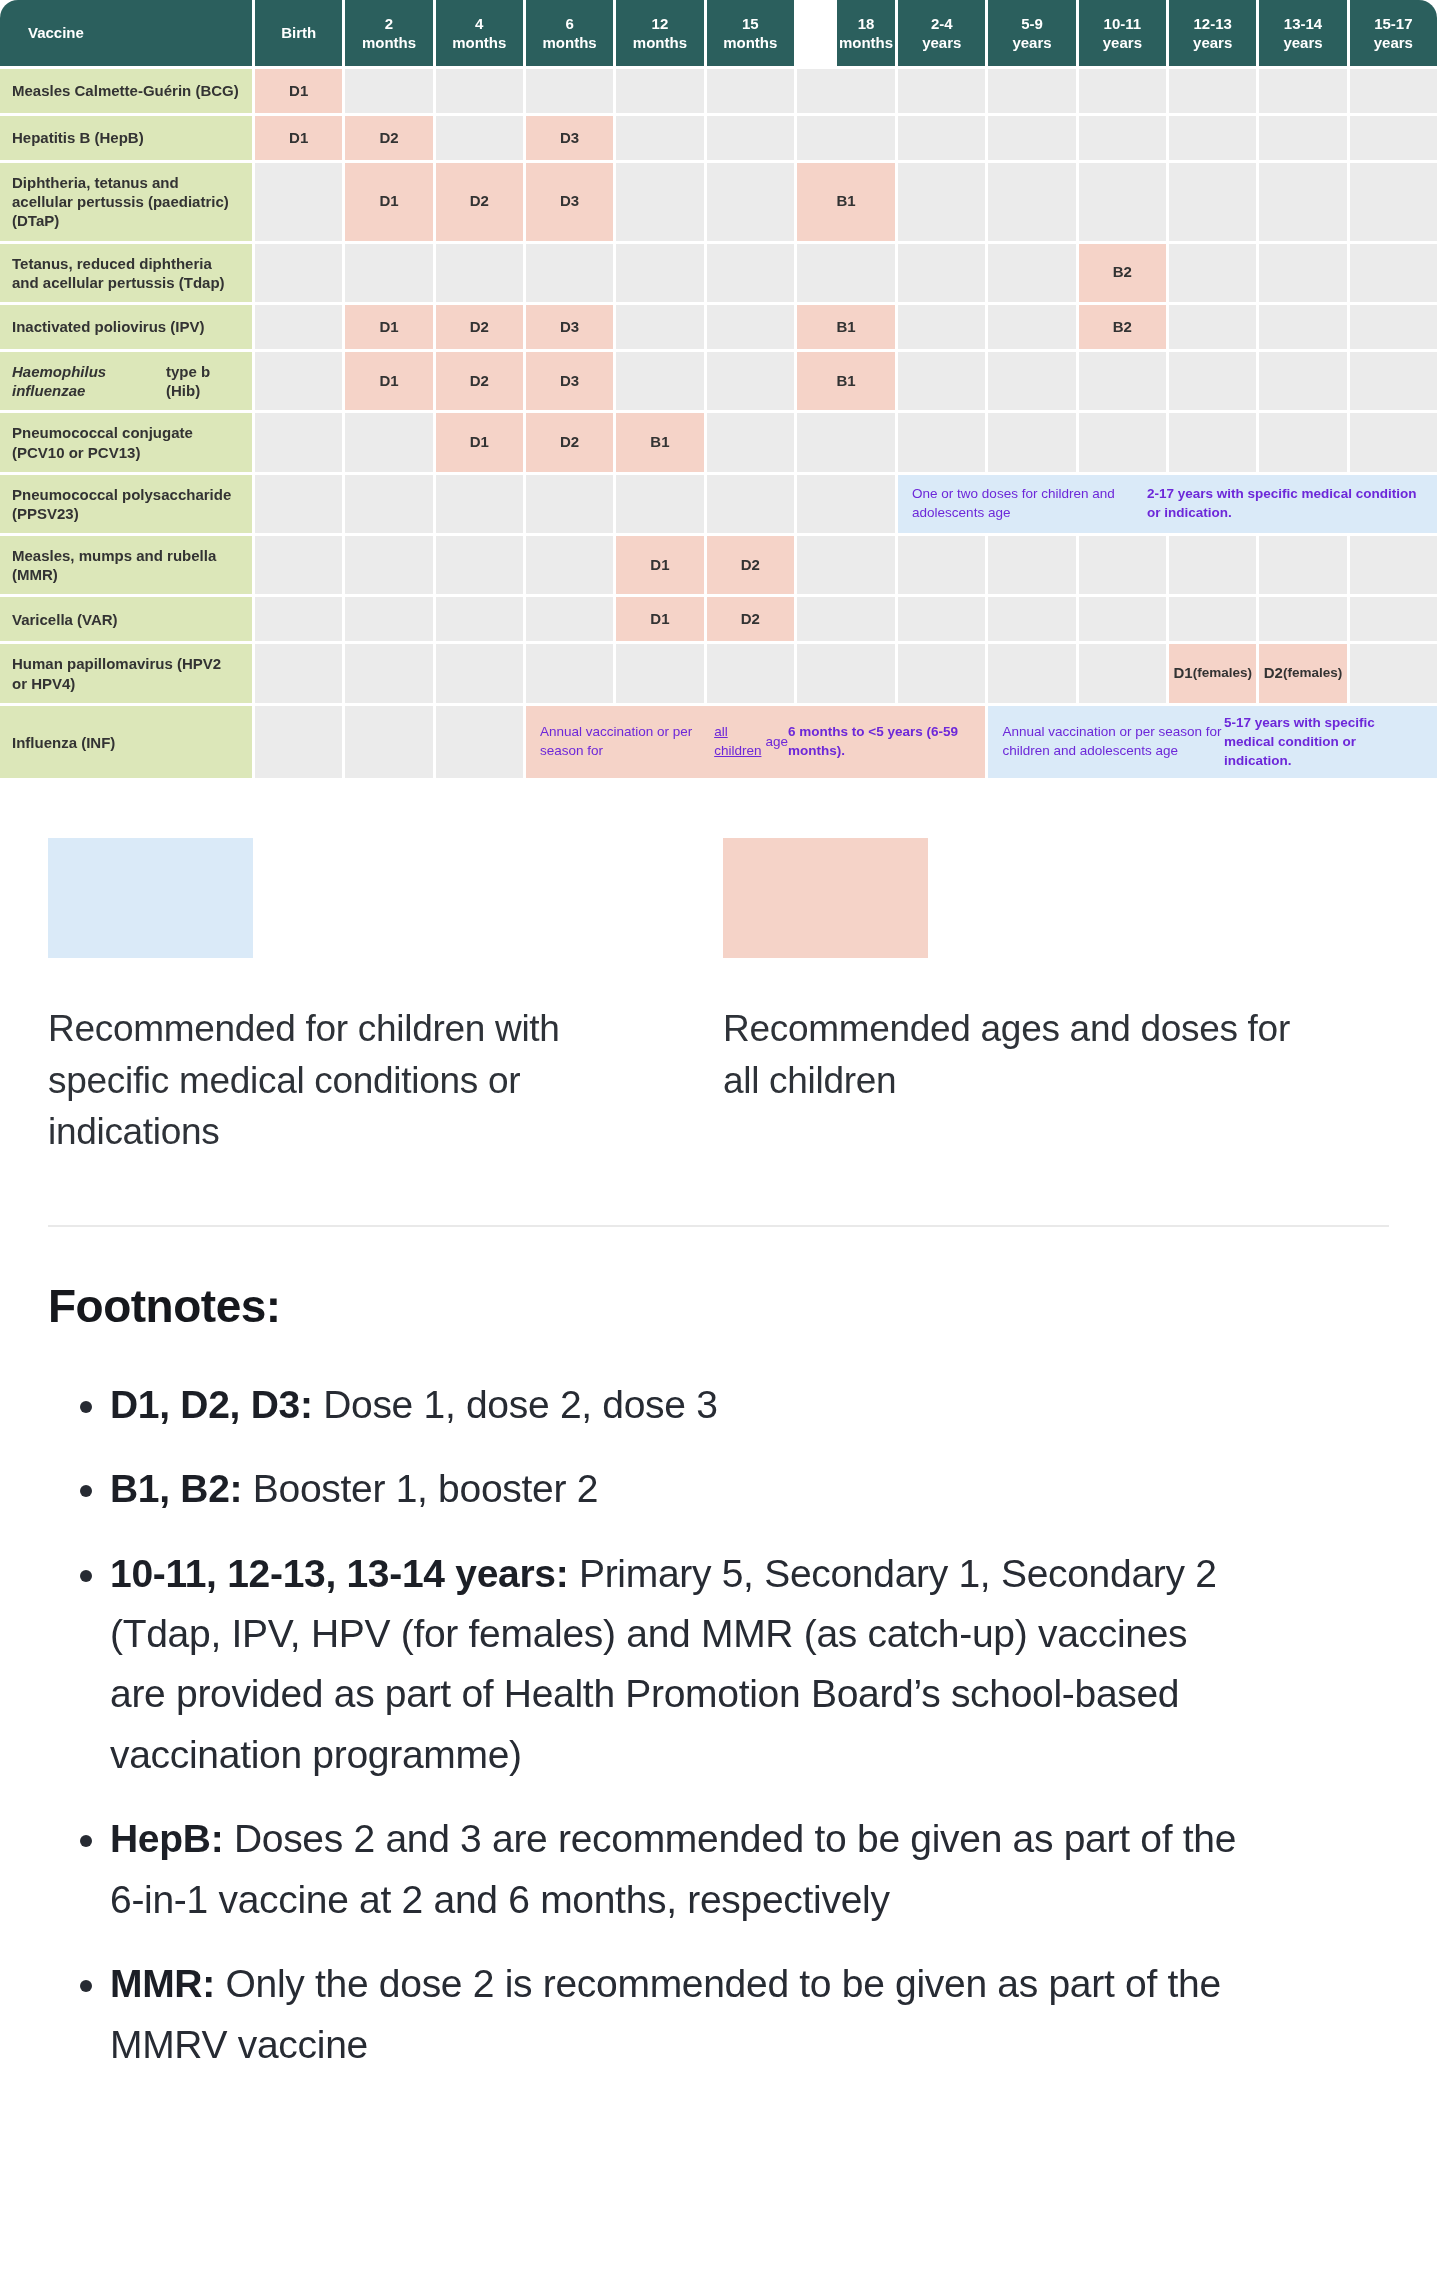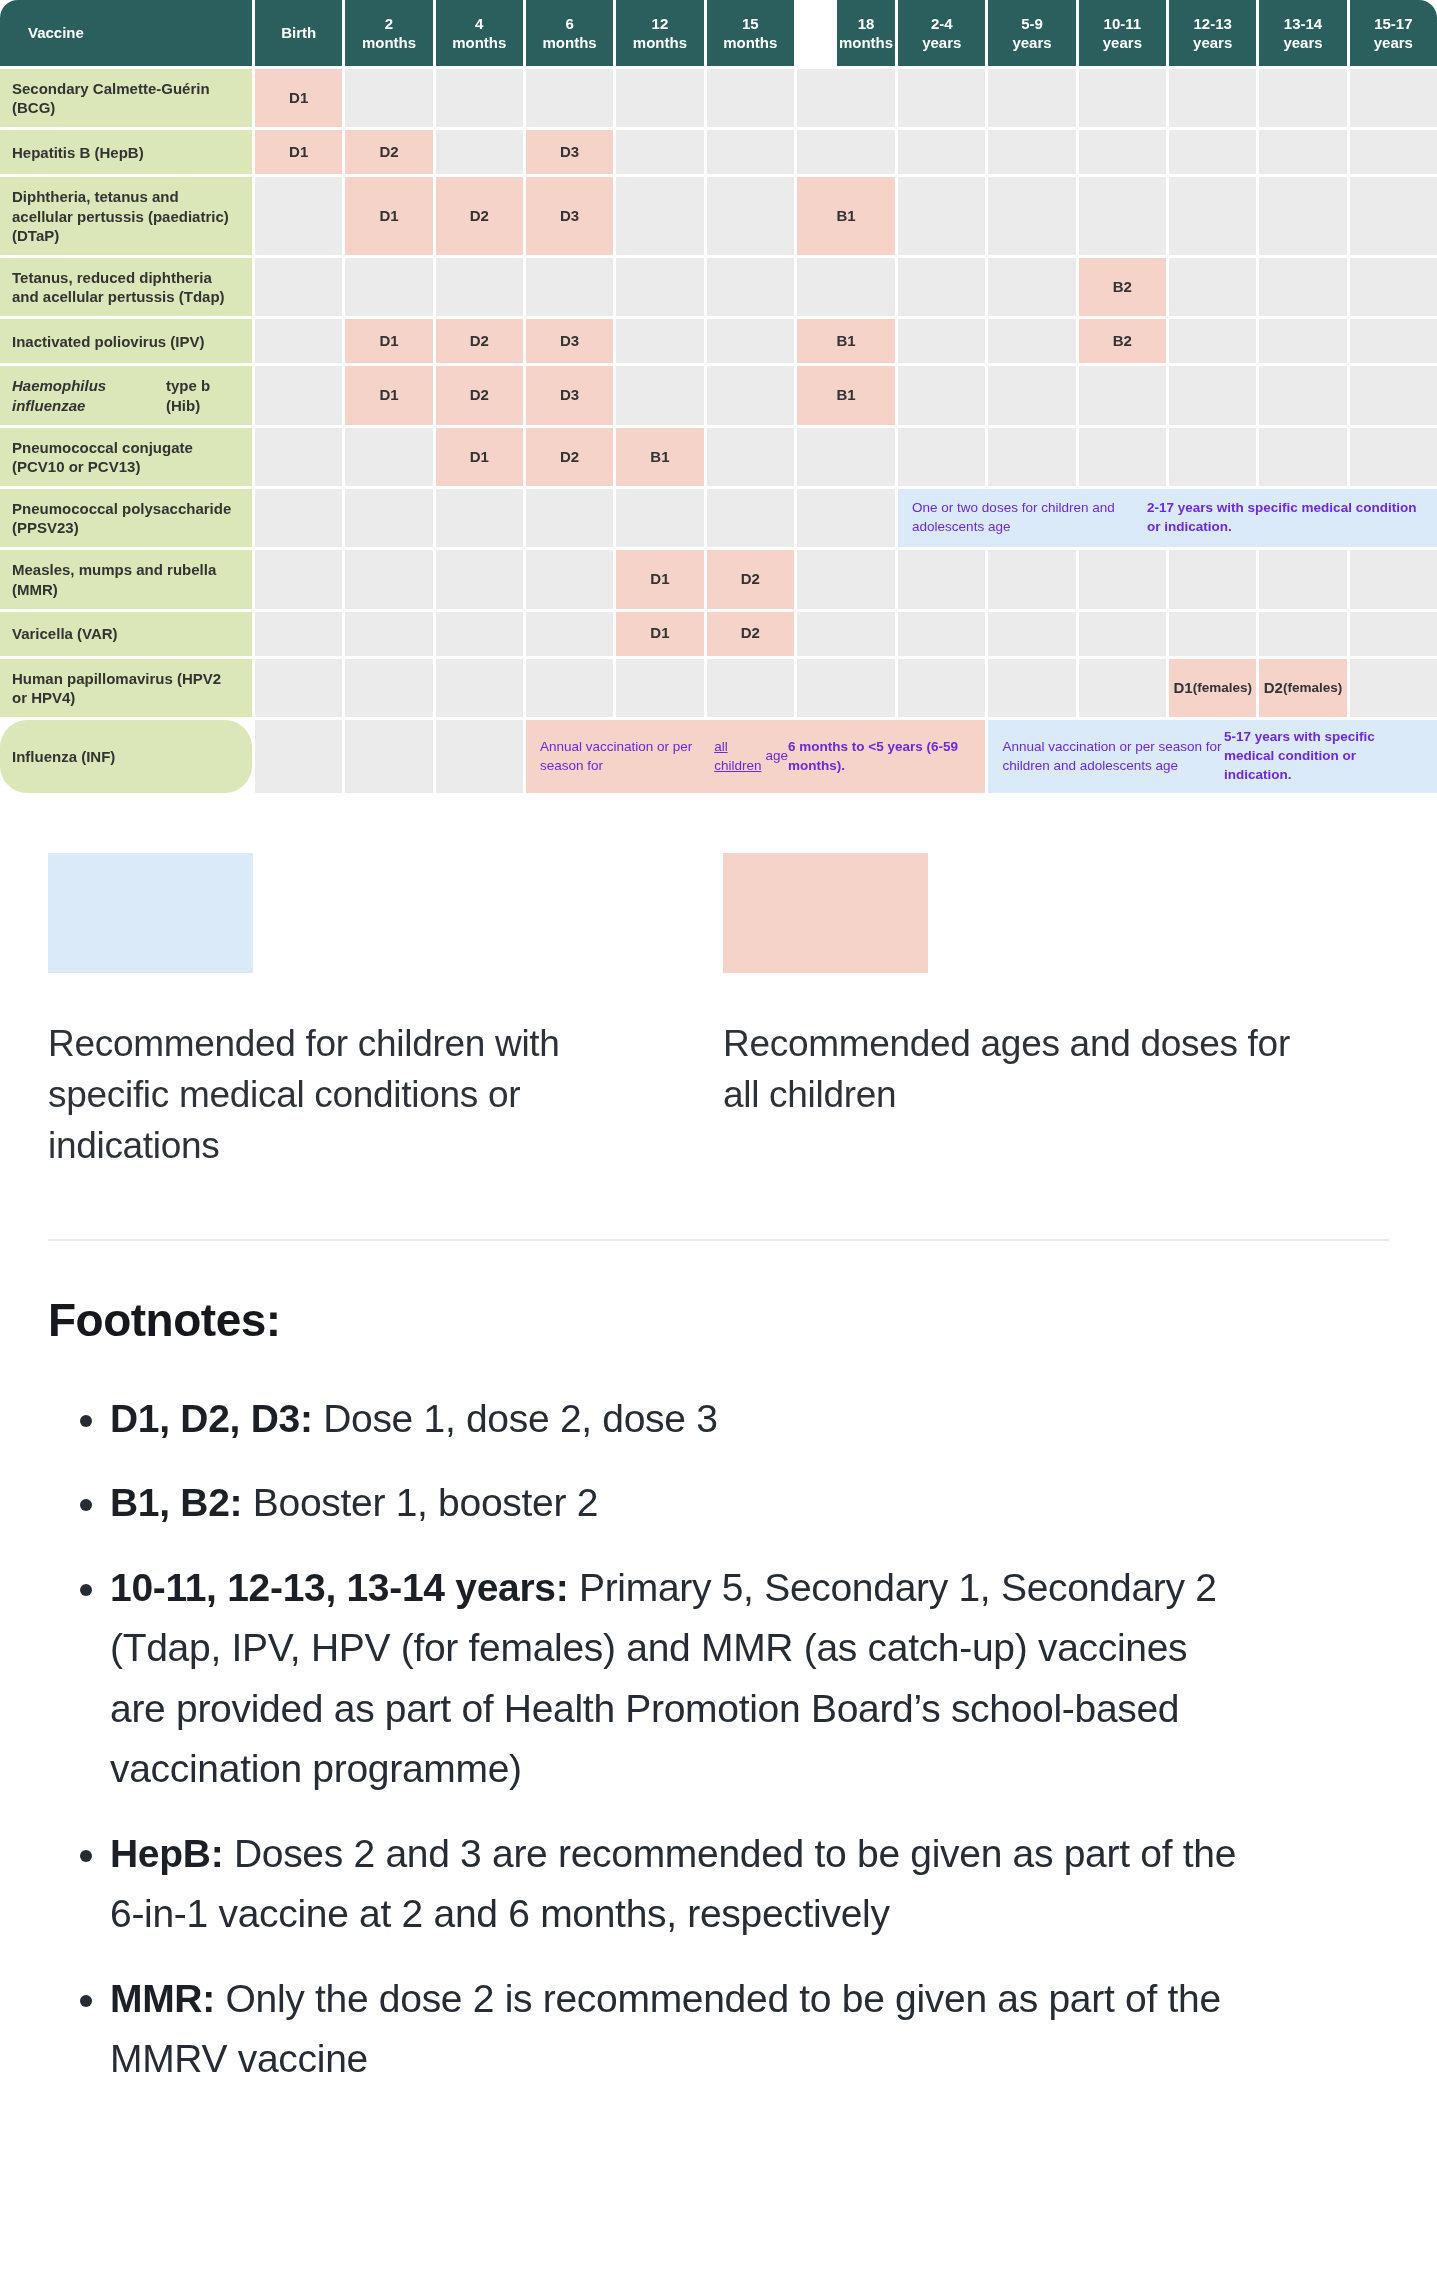--- a/index.html
+++ b/index.html
@@ -61,21 +61,21 @@
       <div class="cell head" style="grid-area: 1 / 5;">6<br>months</div>
       <div class="cell head" style="grid-area: 1 / 6;">12<br>months</div>
       <div class="cell head" style="grid-area: 1 / 7;">15<br>months</div>
       <div class="cell head" style="grid-area: 1 / 8; margin-left: 40px;">18<br>months</div>
       <div class="cell head" style="grid-area: 1 / 9;">2-4<br>years</div>
       <div class="cell head" style="grid-area: 1 / 10;">5-9<br>years</div>
       <div class="cell head" style="grid-area: 1 / 11;">10-11<br>years</div>
       <div class="cell head" style="grid-area: 1 / 12;">12-13<br>years</div>
       <div class="cell head" style="grid-area: 1 / 13;">13-14<br>years</div>
       <div class="cell head" style="grid-area: 1 / 14;">15-17<br>years</div>
-      <div class="cell vax" style="grid-area: 2 / 1;">Secondary Calmette-Guérin (BCG)</div>
+      <div class="cell vax" style="grid-area: 2 / 1;">Measles Calmette-Guérin (BCG)</div>
       <div class="cell dose" style="grid-area: 2 / 2;">D1</div>
       <div class="cell empty" style="grid-area: 2 / 3;"></div>
       <div class="cell empty" style="grid-area: 2 / 4;"></div>
       <div class="cell empty" style="grid-area: 2 / 5;"></div>
       <div class="cell empty" style="grid-area: 2 / 6;"></div>
       <div class="cell empty" style="grid-area: 2 / 7;"></div>
       <div class="cell empty" style="grid-area: 2 / 8;"></div>
       <div class="cell empty" style="grid-area: 2 / 9;"></div>
       <div class="cell empty" style="grid-area: 2 / 10;"></div>
       <div class="cell empty" style="grid-area: 2 / 11;"></div>
@@ -213,21 +213,21 @@
       <div class="cell empty" style="grid-area: 12 / 5;"></div>
       <div class="cell empty" style="grid-area: 12 / 6;"></div>
       <div class="cell empty" style="grid-area: 12 / 7;"></div>
       <div class="cell empty" style="grid-area: 12 / 8;"></div>
       <div class="cell empty" style="grid-area: 12 / 9;"></div>
       <div class="cell empty" style="grid-area: 12 / 10;"></div>
       <div class="cell empty" style="grid-area: 12 / 11;"></div>
       <div class="cell dose" style="grid-area: 12 / 12;">D1<br><span class="sub">(females)</span></div>
       <div class="cell dose" style="grid-area: 12 / 13;">D2<br><span class="sub">(females)</span></div>
       <div class="cell empty" style="grid-area: 12 / 14;"></div>
-      <div class="cell vax" style="grid-area: 13 / 1; border-radius: 27px;">Influenza (INF)</div>
+      <div class="cell vax" style="grid-area: 13 / 1;">Influenza (INF)</div>
       <div class="cell note pink" style="grid-area: 13 / 5 / auto / span 5;">
         <span class="">Annual vaccination or per season for </span>
         <span class="u">all children</span>
         <span class=""> age </span>
         <span class="b">6 months to &lt;5 years (6-59 months).</span>
       </div>
       <div class="cell note blue" style="grid-area: 13 / 10 / auto / span 5;">
         <span class="">Annual vaccination or per season for children and adolescents age </span>
         <span class="b">5-17 years with specific medical condition or indication.</span>
       </div>

